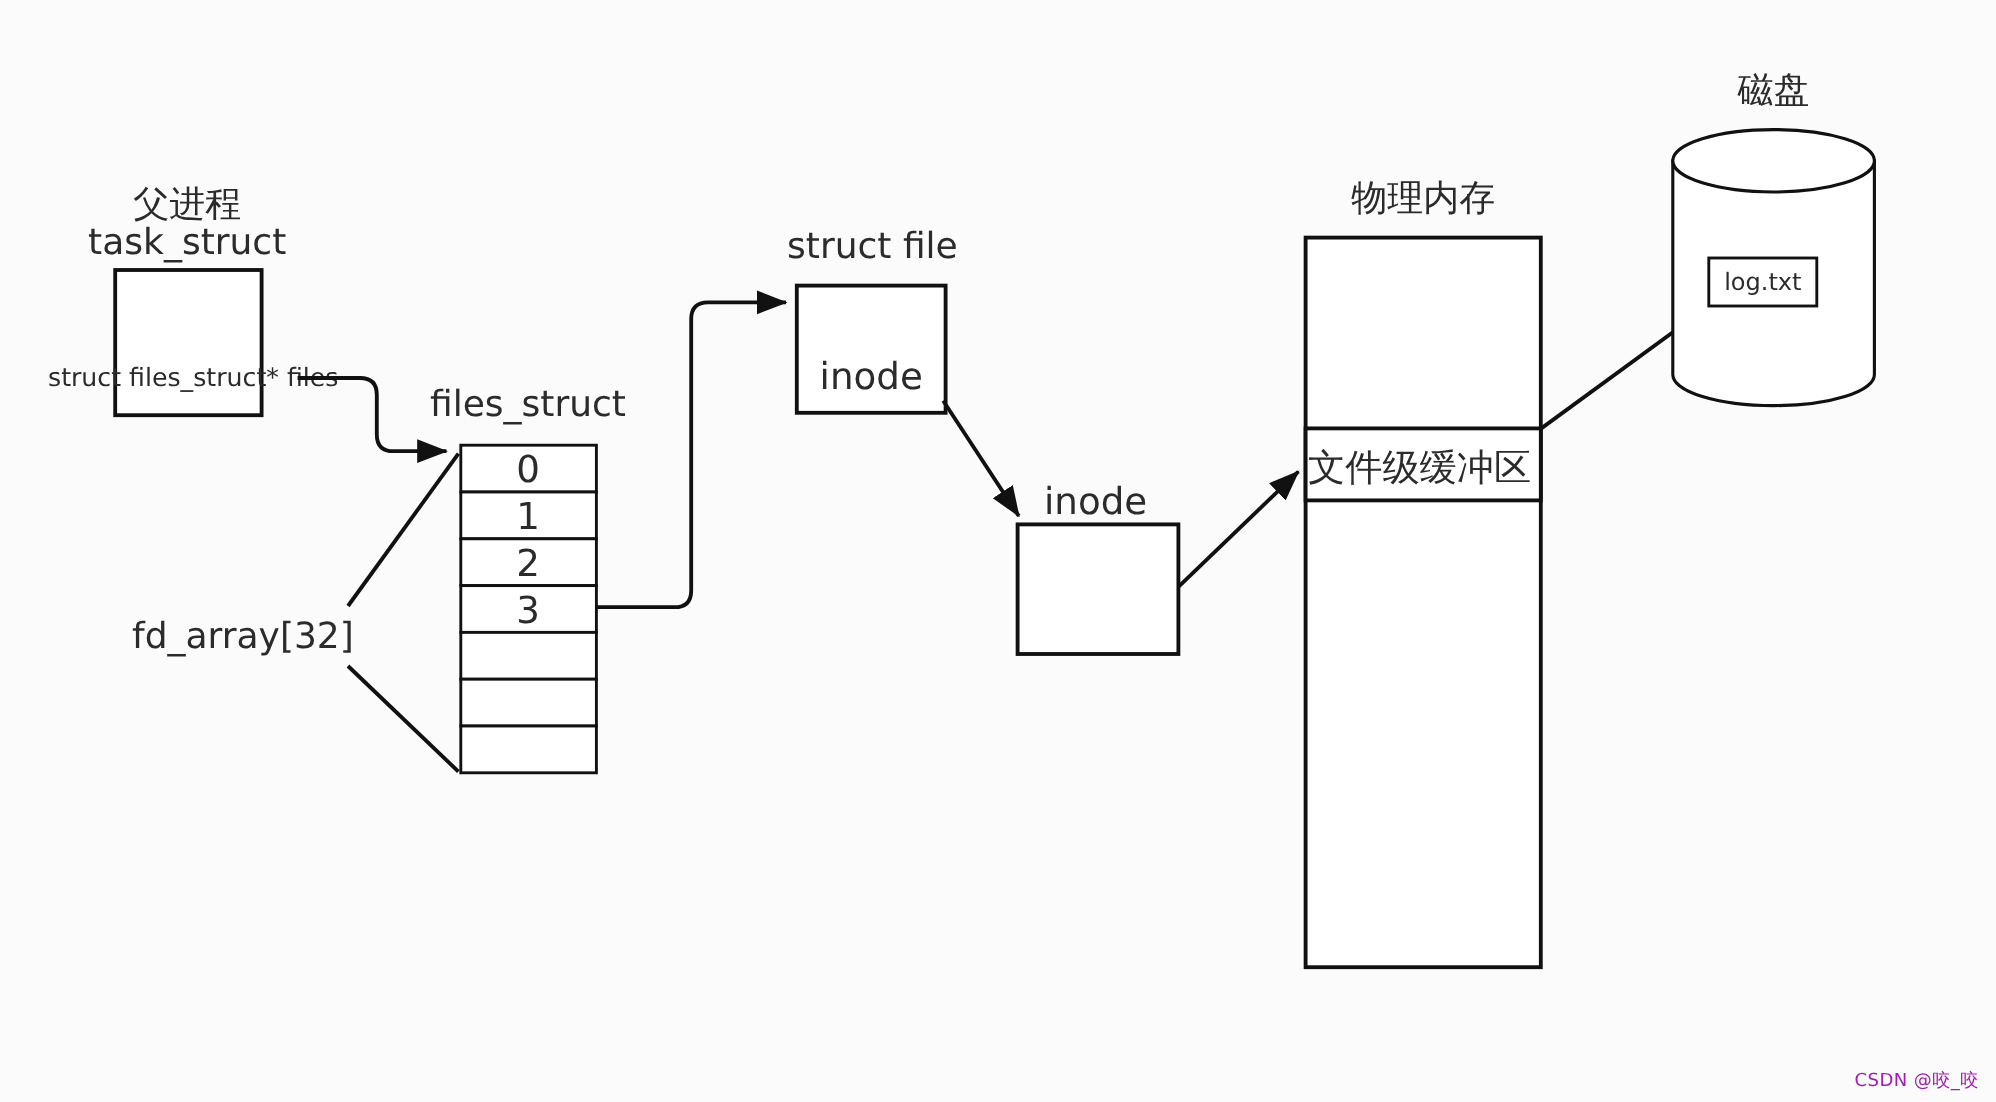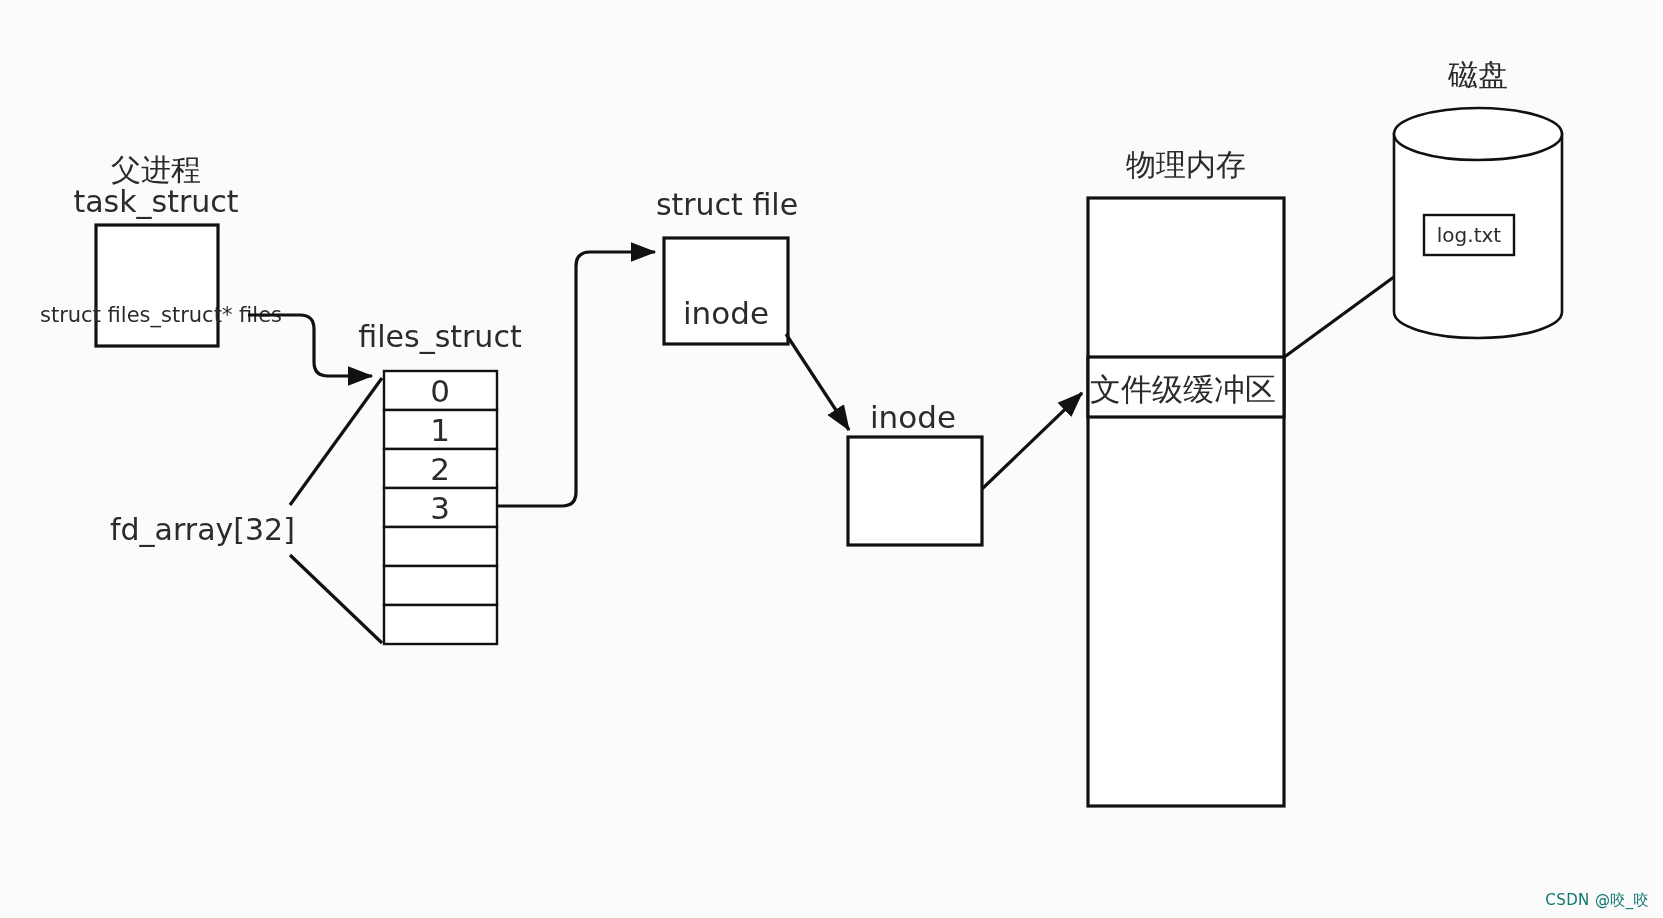--- a/index.html
+++ b/index.html
@@ -54,21 +54,21 @@
   .cyl {
     fill: #ffffff;
     stroke: #111111;
     stroke-width: 2.6;
   }
   .watermark {
     position: absolute;
     right: 14px;
     bottom: 8px;
     font-size: 15px;
-    color: #0f766e;
+    color: #a21caf;
     font-family: "DejaVu Sans", "Liberation Sans", sans-serif;
     letter-spacing: 0.4px;
   }
 </style>
 </head>
 <body>
 
 <div id="canvas">
 
   <svg id="diagram" viewBox="0 0 1663 918">

